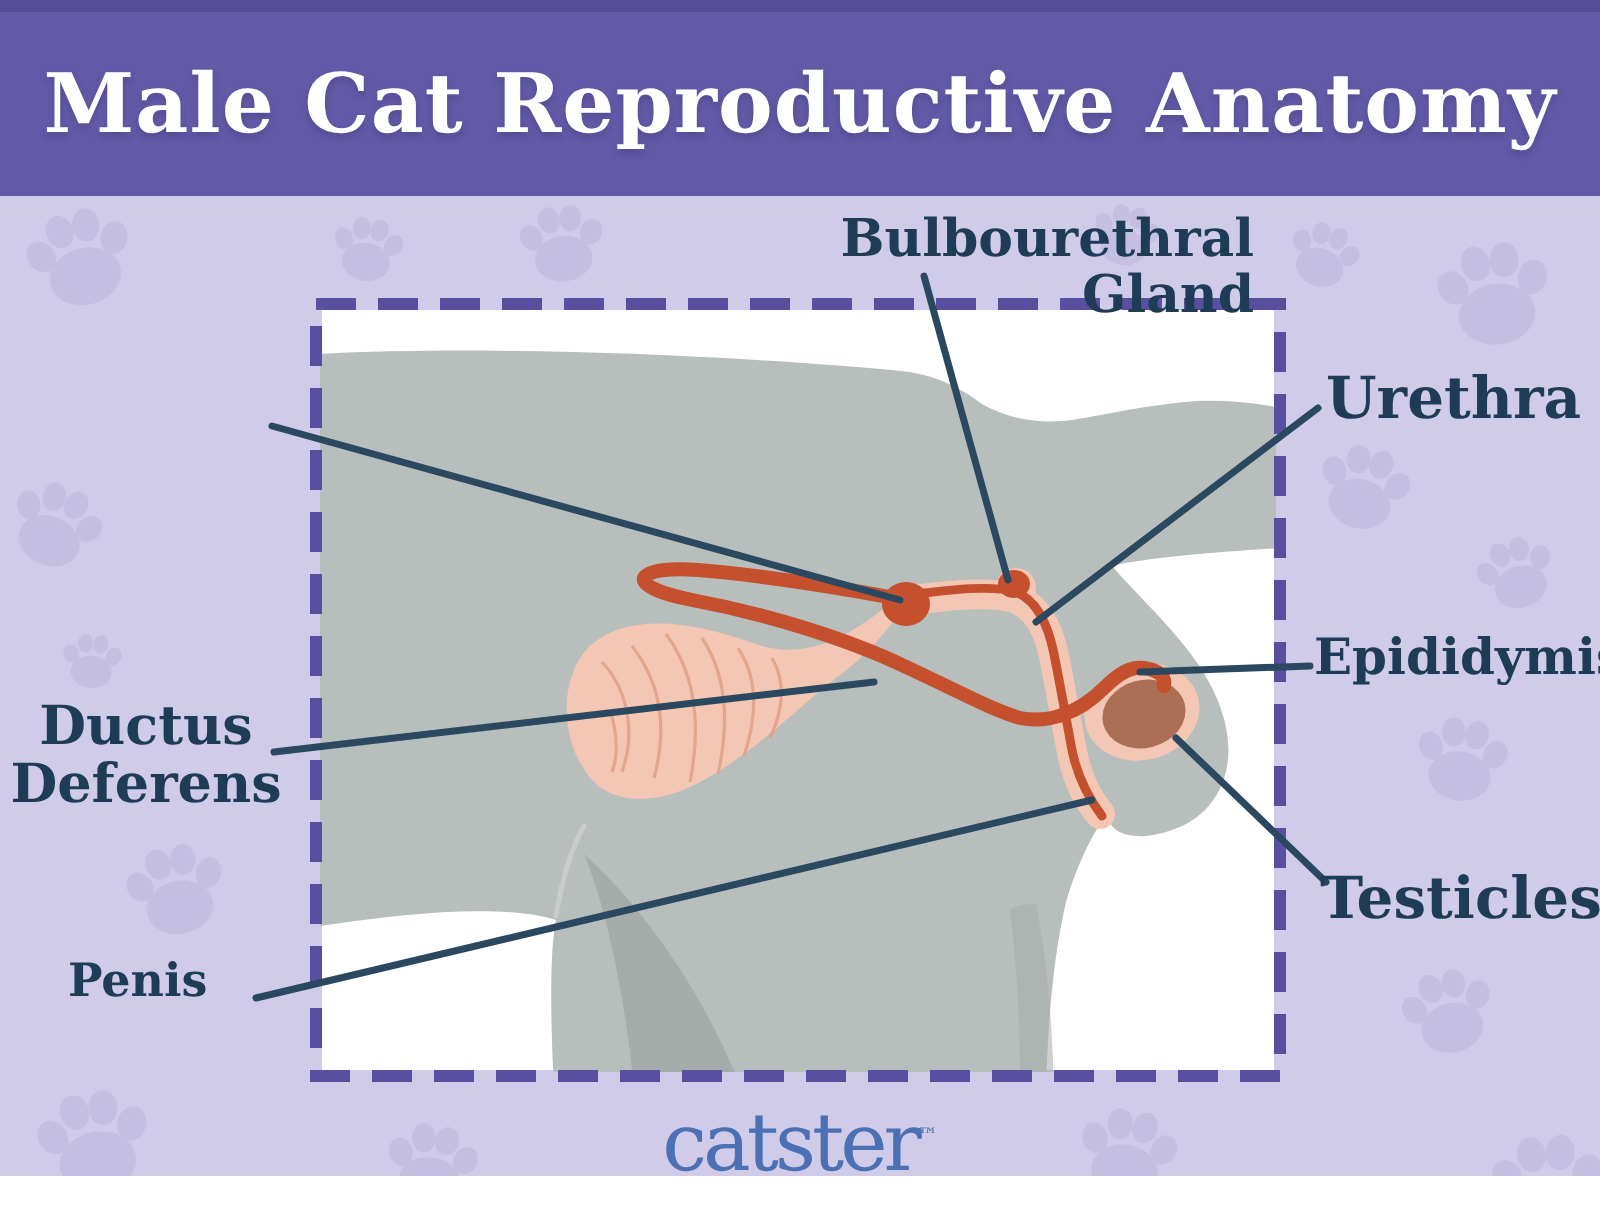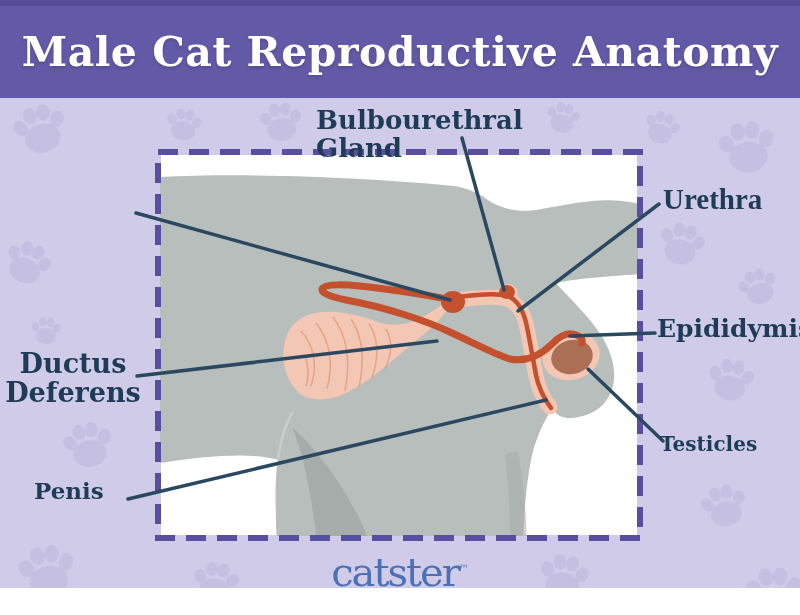--- a/index.html
+++ b/index.html
@@ -31,26 +31,26 @@
     display:flex;align-items:center;justify-content:center;
   }
   .title{
     color:var(--title-text,#ffffff);font-size:41px;font-weight:700;
     letter-spacing:.5px;text-shadow:0 2px 3px rgba(40,30,80,.25);white-space:nowrap;
   }
   .label{
     position:absolute;color:var(--label-text,#1e3c55);font-weight:700;
     white-space:pre-line;line-height:1.08;
   }
-  .lbl-bulbourethral{left:316px;top:106px;width:292px;text-align:left;font-size:26px;}
+  .lbl-bulbourethral{left:335px;top:106px;width:292px;text-align:right;font-size:26px;}
   .lbl-prostate{left:6px;top:183px;width:134px;text-align:center;font-size:27px;}
-  .lbl-urethra{left:663px;top:184px;font-size:29px;font-family:Liberation Serif, serif;}
+  .lbl-urethra{left:663px;top:184px;font-size:29px;}
   .lbl-epididymis{left:657px;top:315px;font-size:25px;}
   .lbl-ductus{left:2px;top:349px;width:142px;text-align:center;font-size:27px;}
-  .lbl-testicles{left:660px;top:434px;font-size:20px;}
+  .lbl-testicles{left:660px;top:434px;font-size:29px;}
   .lbl-penis{left:34px;top:479px;font-size:23px;}
   .logo{
     position:absolute;left:300px;top:552px;width:200px;text-align:center;
     color:var(--logo-blue,#4c70b4);font-size:40px;font-weight:400;letter-spacing:-2px;
     line-height:1;
   }
   .logo sup{font-size:10px;letter-spacing:0;vertical-align:14px;}
 </style>
 </head>
 <body>

